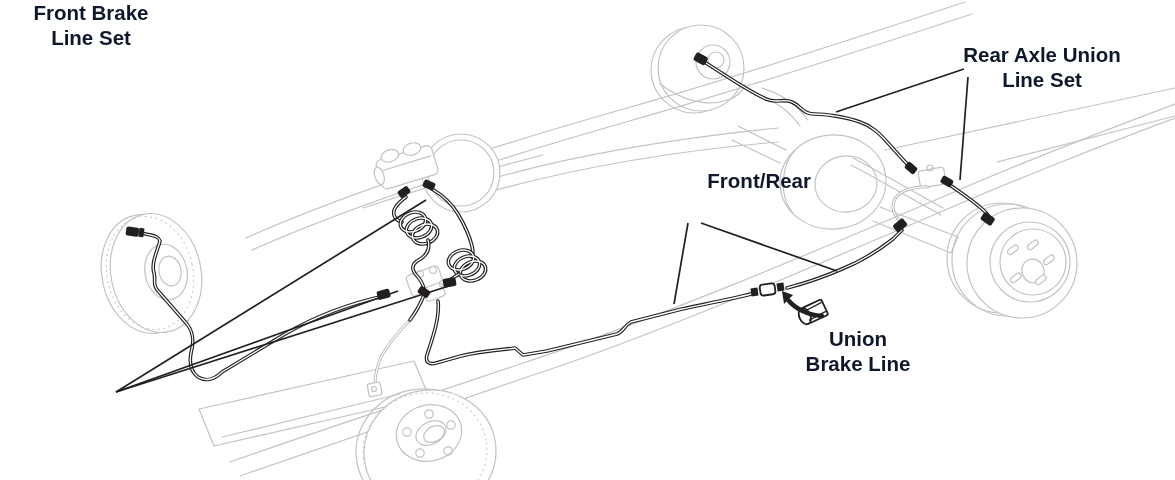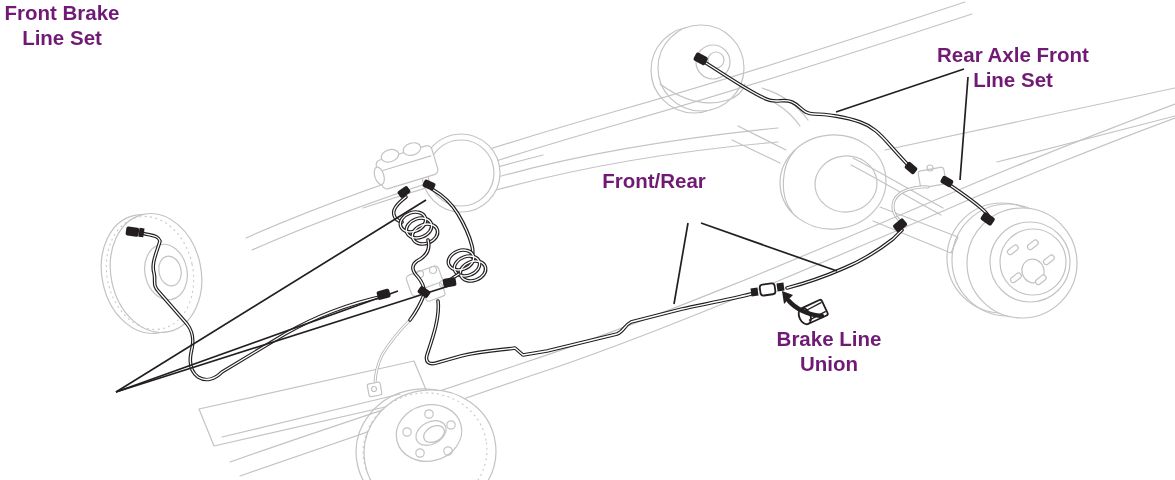--- a/index.html
+++ b/index.html
@@ -1,20 +1,20 @@
 <!DOCTYPE html>
 <html><head>
 <meta charset="utf-8">
 <style>
   html,body{margin:0;padding:0;background:#fff;}
   .stage{position:relative;width:1175px;height:480px;background:#fff;overflow:hidden;
          font-family:"Liberation Sans",sans-serif;}
   .stage svg{position:absolute;left:0;top:0;}
-  .callout{position:absolute;text-align:center;color:#701a75;
-           font-weight:700;font-size:20.5px;line-height:25px;letter-spacing:0;}
+  .callout{position:absolute;text-align:center;color:#0f172a;
+           font-weight:700;font-size:20.5px;line-height:25px;letter-spacing:0;padding-left:29px;}
   .callout span{display:block;}
   
   .tube-o{fill:none;stroke:#231f20;stroke-width:3.6;stroke-linecap:round;stroke-linejoin:round;}
   .tube-i{fill:none;stroke:#ffffff;stroke-width:1.3;stroke-linecap:round;stroke-linejoin:round;}
   
   .ch{fill:none;stroke:#c3c3c5;stroke-width:1.2;stroke-linecap:round;stroke-linejoin:round;}
   .chf{fill:#ffffff;stroke:#c3c3c5;stroke-width:1.2;stroke-linejoin:round;}
   .chd{fill:none;stroke:#c9c9cb;stroke-width:1.1;stroke-dasharray:2 3.4;}
   .hose-o{fill:none;stroke:#b8b8ba;stroke-width:3;stroke-linecap:round;}
   .hose-i{fill:none;stroke:#ffffff;stroke-width:1.2;stroke-linecap:round;}
@@ -243,26 +243,26 @@
     <path class="leader" d="M964,69 L836,112"></path>
     <path class="leader" d="M968,77 L960,180"></path>
   </g>
 </svg>
 
   <div class="callout" style="left:0;top:366;width:124px;">
     <span>Front Brake</span>
     <span>Line Set</span>
   </div>
 
-  <div class="callout" style="left:562px;top:168px;width:184px;">
+  <div class="callout" style="left:598px;top:168px;width:184px;text-align:right;">
     <span>Front/Rear</span>
   </div>
 
   <div class="callout" style="left:748px;top:326px;width:162px;">
+    <span>Union</span>
     <span>Brake Line</span>
-    <span>Union</span>
   </div>
 
   <div class="callout" style="left:922px;top:42px;width:182px;">
-    <span>Rear Axle Front</span>
+    <span>Rear Axle Union</span>
     <span>Line Set</span>
   </div>
 </div>
 
 </body></html>

